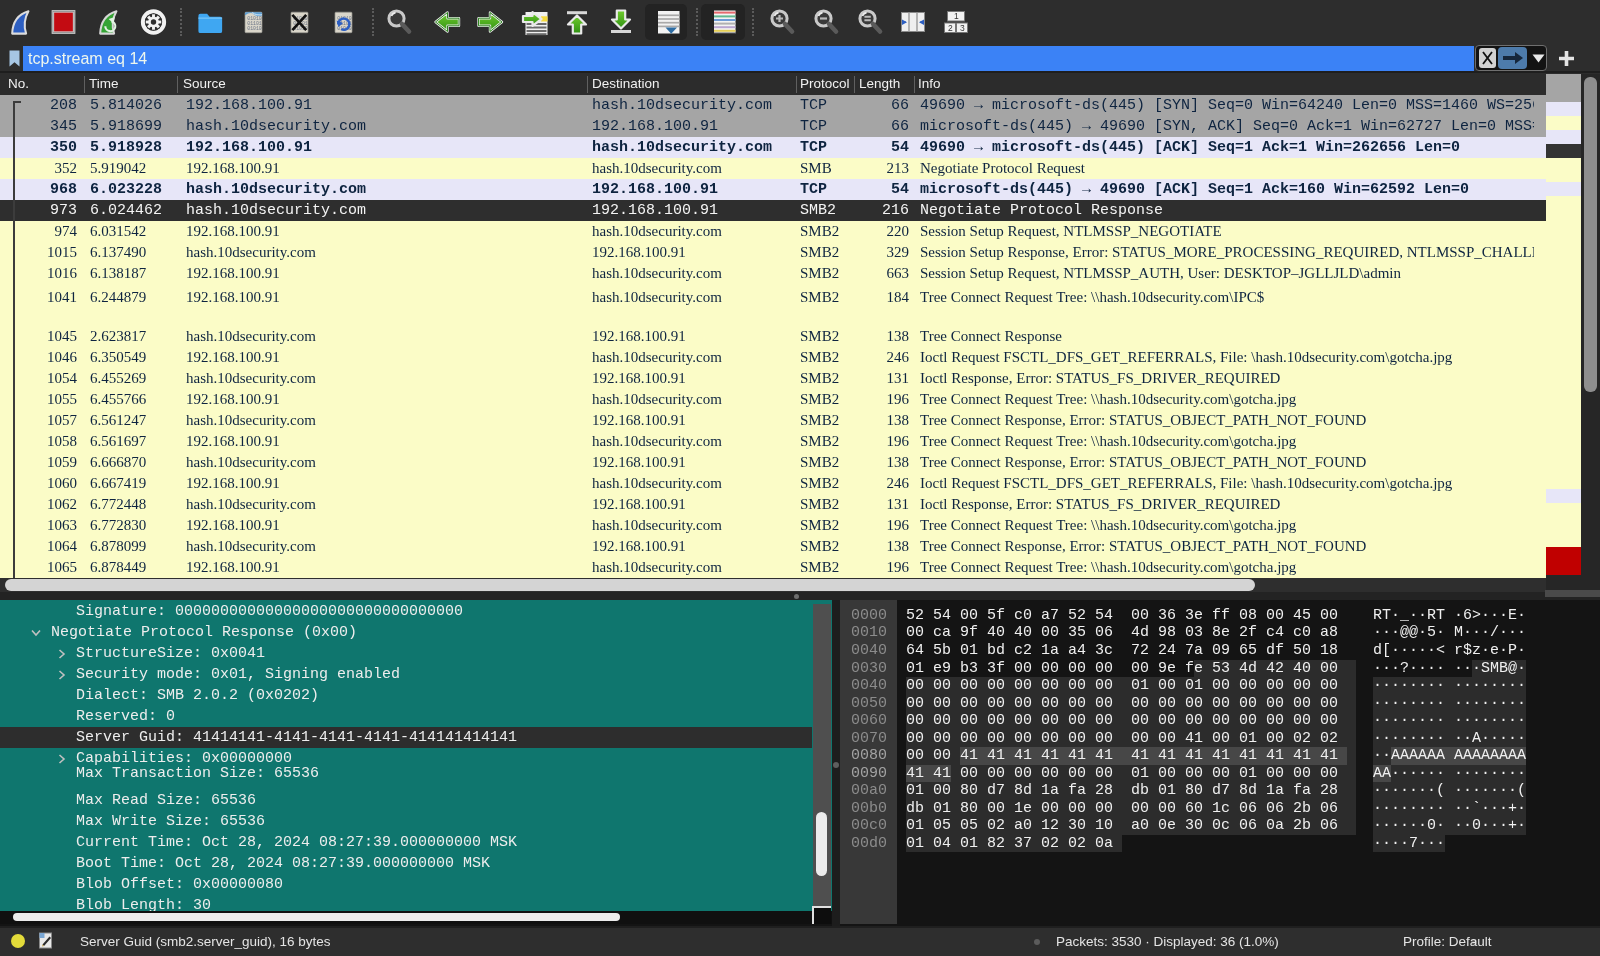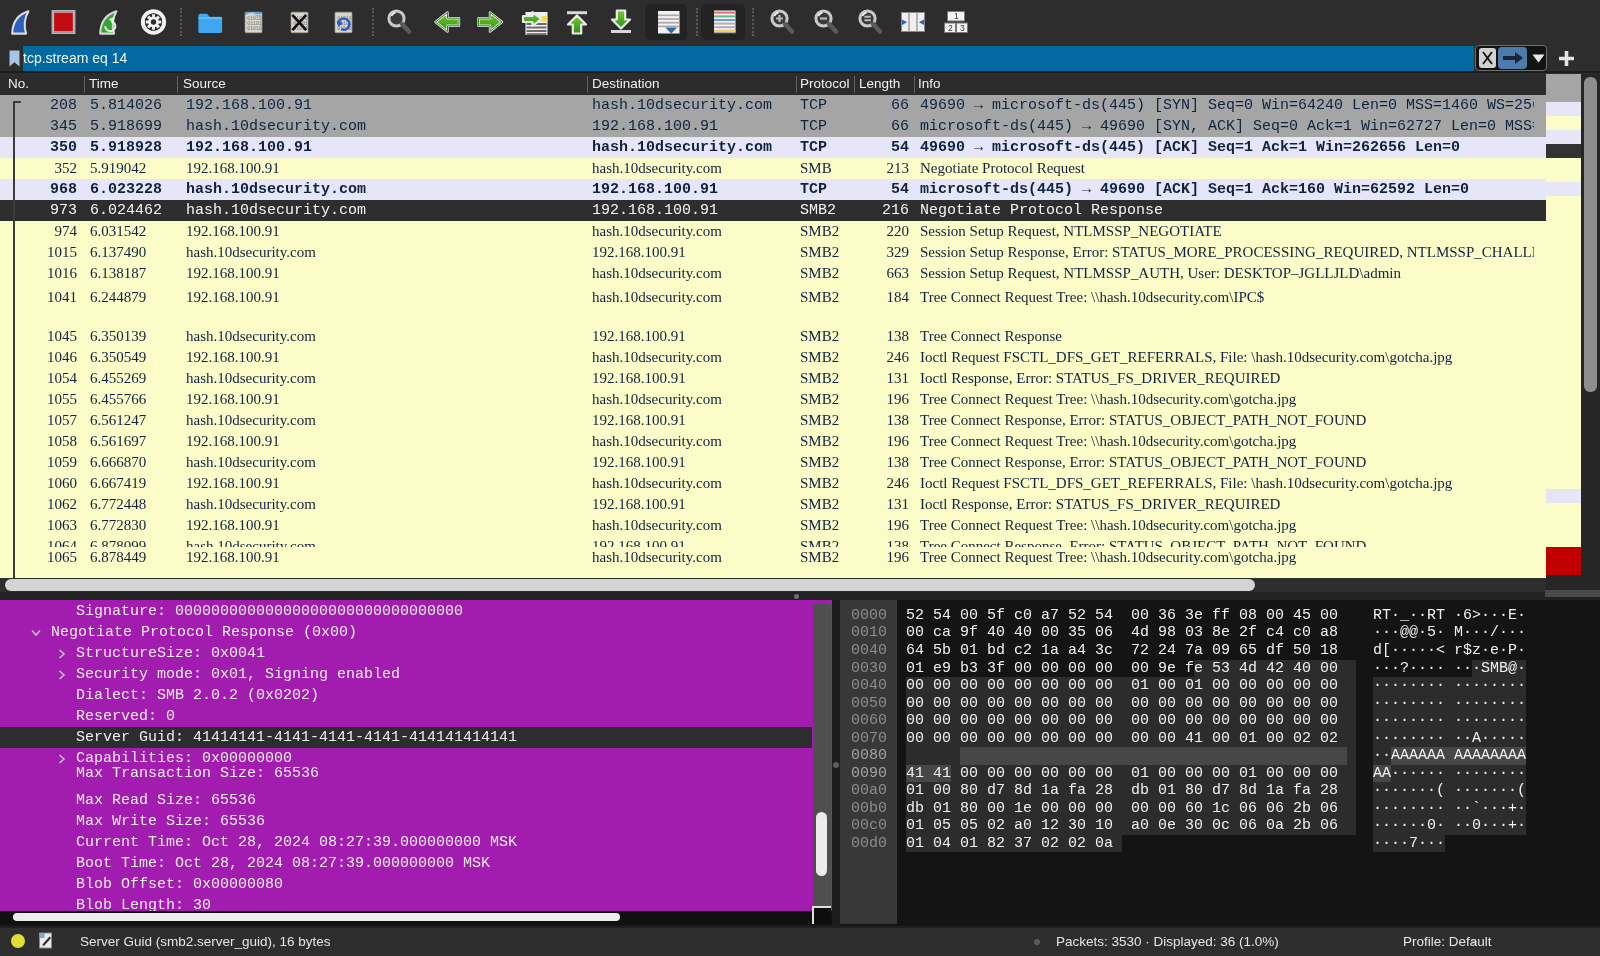--- a/index.html
+++ b/index.html
@@ -1,35 +1,35 @@
 <!DOCTYPE html>
 <html><head><meta charset="utf-8">
 <style>
 * { margin:0; padding:0; box-sizing:border-box; }
 html,body { width:1600px; height:956px; background:#2d2d2d; overflow:hidden; }
 #app { position:relative; width:1600px; height:956px; font-family:"Liberation Sans",sans-serif; }
 .tbi { position:absolute; }
 .tsep { position:absolute; top:8px; height:28px; width:0; border-left:2px dotted #5b5b5b; }
 .tgl { position:absolute; top:4px; height:36px; background:#232323; border-radius:5px; }
 #fbar { position:absolute; left:0; top:44px; width:1600px; height:29px; background:#2d2d2d; }
-#finput { position:absolute; left:23px; top:46px; width:1451px; height:25px; background:#0369a1; color:#eef7ee; font-size:14px; line-height:25px; }
+#finput { position:absolute; left:23px; top:46px; width:1451px; height:25px; background:#3b82f6; color:#eef7ee; font-size:16px; line-height:25px; padding-left:5px; }
 #fbtns { position:absolute; left:1475px; top:45px; width:72px; height:26px; background:#131313; border:1.5px solid #6f6f6f; border-radius:4px; }
 #hdr { position:absolute; left:0; top:73px; width:1600px; height:22px; background:#2c2c2c; color:#f1f1f1; font-size:13.5px; }
 #hdr i { position:absolute; top:0; line-height:22px; font-style:normal; white-space:pre; overflow:hidden; }
 #hdr b { position:absolute; top:3px; height:17px; width:1px; background:#606060; }
 #plist { position:absolute; left:0; top:95px; width:1546px; height:483px; overflow:hidden; background:#fbfcc7; }
 .prow { position:absolute; left:0; width:1546px; height:21px; font-family:"Liberation Mono",monospace; font-size:15px; line-height:21px; color:#0e2440; white-space:pre; }
 .prow i { position:absolute; top:0; font-style:normal; }
 .cn { left:0; width:77px; text-align:right; }
 .ct { left:90px; } .cs { left:186px; } .cd { left:592px; } .cp { left:800px; }
 .cl { left:828px; width:81px; text-align:right; }
 .ci { left:920px; width:614px; overflow:hidden; }
 .g { background:#a5a5a5; } .v { background:#e7e6f8;font-weight:bold; } .y { background:#fbfcc7;font-family:Liberation Serif, serif; }
 .sel { background:#2e2e2e; color:#f4f4f4; }
-#details { position:absolute; left:0; top:600px; width:832px; height:311px; background:#a21caf; overflow:hidden; }
+#details { position:absolute; left:0; top:600px; width:832px; height:311px; background:#0f766e; overflow:hidden; }
 .dl { position:absolute; font-family:"Liberation Mono",monospace; font-size:15px; line-height:21px; color:#ededed; white-space:pre; }
 #hexp { position:absolute; left:840px; top:600px; width:760px; height:324px; background:#141414; overflow:hidden; }
 #hexgut { position:absolute; left:0; top:0; width:57px; height:324px; background:#383838; }
 .hx { position:absolute; left:0; width:760px; height:18px; font-family:"Liberation Mono",monospace; font-size:15px; line-height:17.5px; color:#f0f0f0; white-space:pre; }
 .hx i { position:absolute; top:0; font-style:normal; }
 .og { color:#8c8c8c; } .ob { color:#a3a3a3; }
 .hb { position:absolute; height:17.5px; background:#2c2c2c; }
 .hf { position:absolute; height:17.5px; background:#474747; }
 #sbar { position:absolute; left:0; top:926px; width:1600px; height:30px; background:#2e2e2e; border-top:2px solid #1f1f1f; color:#e4e4e4; font-size:13.5px; }
 </style></head>
@@ -267,32 +267,32 @@
 <div class="prow g" style="top:21px"><i class="cn">345</i><i class="ct">5.918699</i><i class="cs">hash.10dsecurity.com</i><i class="cd">192.168.100.91</i><i class="cp">TCP</i><i class="cl">66</i><i class="ci">microsoft-ds(445) → 49690 [SYN, ACK] Seq=0 Ack=1 Win=62727 Len=0 MSS=1460 WS=128</i></div>
 <div class="prow v" style="top:42px"><i class="cn">350</i><i class="ct">5.918928</i><i class="cs">192.168.100.91</i><i class="cd">hash.10dsecurity.com</i><i class="cp">TCP</i><i class="cl">54</i><i class="ci">49690 → microsoft-ds(445) [ACK] Seq=1 Ack=1 Win=262656 Len=0</i></div>
 <div class="prow y" style="top:63px"><i class="cn">352</i><i class="ct">5.919042</i><i class="cs">192.168.100.91</i><i class="cd">hash.10dsecurity.com</i><i class="cp">SMB</i><i class="cl">213</i><i class="ci">Negotiate Protocol Request</i></div>
 <div class="prow v" style="top:84px"><i class="cn">968</i><i class="ct">6.023228</i><i class="cs">hash.10dsecurity.com</i><i class="cd">192.168.100.91</i><i class="cp">TCP</i><i class="cl">54</i><i class="ci">microsoft-ds(445) → 49690 [ACK] Seq=1 Ack=160 Win=62592 Len=0</i></div>
 <div class="prow sel" style="top:105px"><i class="cn">973</i><i class="ct">6.024462</i><i class="cs">hash.10dsecurity.com</i><i class="cd">192.168.100.91</i><i class="cp">SMB2</i><i class="cl">216</i><i class="ci">Negotiate Protocol Response</i></div>
 <div class="prow y" style="top:126px"><i class="cn">974</i><i class="ct">6.031542</i><i class="cs">192.168.100.91</i><i class="cd">hash.10dsecurity.com</i><i class="cp">SMB2</i><i class="cl">220</i><i class="ci">Session Setup Request, NTLMSSP_NEGOTIATE</i></div>
 <div class="prow y" style="top:147px"><i class="cn">1015</i><i class="ct">6.137490</i><i class="cs">hash.10dsecurity.com</i><i class="cd">192.168.100.91</i><i class="cp">SMB2</i><i class="cl">329</i><i class="ci">Session Setup Response, Error: STATUS_MORE_PROCESSING_REQUIRED, NTLMSSP_CHALLENGE</i></div>
 <div class="prow y" style="top:168px"><i class="cn">1016</i><i class="ct">6.138187</i><i class="cs">192.168.100.91</i><i class="cd">hash.10dsecurity.com</i><i class="cp">SMB2</i><i class="cl">663</i><i class="ci">Session Setup Request, NTLMSSP_AUTH, User: DESKTOP–JGLLJLD\admin</i></div>
 <div class="prow y" style="top:189px"><i class="cn">1040</i><i class="ct">6.244171</i><i class="cs">hash.10dsecurity.com</i><i class="cd">192.168.100.91</i><i class="cp">SMB2</i><i class="cl">139</i><i class="ci">Session Setup Response</i></div>
 <div class="prow y" style="top:192px"><i class="cn">1041</i><i class="ct">6.244879</i><i class="cs">192.168.100.91</i><i class="cd">hash.10dsecurity.com</i><i class="cp">SMB2</i><i class="cl">184</i><i class="ci">Tree Connect Request Tree: \\hash.10dsecurity.com\IPC$</i></div>
-<div class="prow y" style="top:231px"><i class="cn">1045</i><i class="ct">6.350139</i><i class="cs">hash.10dsecurity.com</i><i class="cd">192.168.100.91</i><i class="cp">SMB2</i><i class="cl">138</i><i class="ci">Tree Connect Response</i></div>
+<div class="prow y" style="top:231px"><i class="cn">1045</i><i class="ct">2.623817</i><i class="cs">hash.10dsecurity.com</i><i class="cd">192.168.100.91</i><i class="cp">SMB2</i><i class="cl">138</i><i class="ci">Tree Connect Response</i></div>
 <div class="prow y" style="top:252px"><i class="cn">1046</i><i class="ct">6.350549</i><i class="cs">192.168.100.91</i><i class="cd">hash.10dsecurity.com</i><i class="cp">SMB2</i><i class="cl">246</i><i class="ci">Ioctl Request FSCTL_DFS_GET_REFERRALS, File: \hash.10dsecurity.com\gotcha.jpg</i></div>
 <div class="prow y" style="top:273px"><i class="cn">1054</i><i class="ct">6.455269</i><i class="cs">hash.10dsecurity.com</i><i class="cd">192.168.100.91</i><i class="cp">SMB2</i><i class="cl">131</i><i class="ci">Ioctl Response, Error: STATUS_FS_DRIVER_REQUIRED</i></div>
 <div class="prow y" style="top:294px"><i class="cn">1055</i><i class="ct">6.455766</i><i class="cs">192.168.100.91</i><i class="cd">hash.10dsecurity.com</i><i class="cp">SMB2</i><i class="cl">196</i><i class="ci">Tree Connect Request Tree: \\hash.10dsecurity.com\gotcha.jpg</i></div>
 <div class="prow y" style="top:315px"><i class="cn">1057</i><i class="ct">6.561247</i><i class="cs">hash.10dsecurity.com</i><i class="cd">192.168.100.91</i><i class="cp">SMB2</i><i class="cl">138</i><i class="ci">Tree Connect Response, Error: STATUS_OBJECT_PATH_NOT_FOUND</i></div>
 <div class="prow y" style="top:336px"><i class="cn">1058</i><i class="ct">6.561697</i><i class="cs">192.168.100.91</i><i class="cd">hash.10dsecurity.com</i><i class="cp">SMB2</i><i class="cl">196</i><i class="ci">Tree Connect Request Tree: \\hash.10dsecurity.com\gotcha.jpg</i></div>
 <div class="prow y" style="top:357px"><i class="cn">1059</i><i class="ct">6.666870</i><i class="cs">hash.10dsecurity.com</i><i class="cd">192.168.100.91</i><i class="cp">SMB2</i><i class="cl">138</i><i class="ci">Tree Connect Response, Error: STATUS_OBJECT_PATH_NOT_FOUND</i></div>
 <div class="prow y" style="top:378px"><i class="cn">1060</i><i class="ct">6.667419</i><i class="cs">192.168.100.91</i><i class="cd">hash.10dsecurity.com</i><i class="cp">SMB2</i><i class="cl">246</i><i class="ci">Ioctl Request FSCTL_DFS_GET_REFERRALS, File: \hash.10dsecurity.com\gotcha.jpg</i></div>
 <div class="prow y" style="top:399px"><i class="cn">1062</i><i class="ct">6.772448</i><i class="cs">hash.10dsecurity.com</i><i class="cd">192.168.100.91</i><i class="cp">SMB2</i><i class="cl">131</i><i class="ci">Ioctl Response, Error: STATUS_FS_DRIVER_REQUIRED</i></div>
 <div class="prow y" style="top:420px"><i class="cn">1063</i><i class="ct">6.772830</i><i class="cs">192.168.100.91</i><i class="cd">hash.10dsecurity.com</i><i class="cp">SMB2</i><i class="cl">196</i><i class="ci">Tree Connect Request Tree: \\hash.10dsecurity.com\gotcha.jpg</i></div>
 <div class="prow y" style="top:441px"><i class="cn">1064</i><i class="ct">6.878099</i><i class="cs">hash.10dsecurity.com</i><i class="cd">192.168.100.91</i><i class="cp">SMB2</i><i class="cl">138</i><i class="ci">Tree Connect Response, Error: STATUS_OBJECT_PATH_NOT_FOUND</i></div>
-<div class="prow y" style="top:452px"><i class="cn">1065</i><i class="ct">6.878449</i><i class="cs">192.168.100.91</i><i class="cd">hash.10dsecurity.com</i><i class="cp">SMB2</i><i class="cl">196</i><i class="ci">Tree Connect Request Tree: \\hash.10dsecurity.com\gotcha.jpg</i></div>
+<div class="prow y" style="top:462px"><i class="cn">1065</i><i class="ct">6.878449</i><i class="cs">192.168.100.91</i><i class="cd">hash.10dsecurity.com</i><i class="cp">SMB2</i><i class="cl">196</i><i class="ci">Tree Connect Request Tree: \\hash.10dsecurity.com\gotcha.jpg</i></div>
 <div style="position:absolute;left:13px;top:6px;width:8px;height:2px;background:#3c3c3c"></div>
 <div style="position:absolute;left:13px;top:6px;width:2px;height:477px;background:#3c3c3c"></div>
 </div>
 
 <div style="position:absolute;left:1546px;top:74px;width:54px;height:518px;background:#262626"></div>
 <div style="position:absolute;left:1546px;top:74px;width:35px;height:28px;background:#a5a5a5"></div>
     <div style="position:absolute;left:1546px;top:102px;width:35px;height:14px;background:#e7e6f8"></div>
     <div style="position:absolute;left:1546px;top:116px;width:35px;height:14px;background:#fbfcc7"></div>
     <div style="position:absolute;left:1546px;top:130px;width:35px;height:14px;background:#e7e6f8"></div>
     <div style="position:absolute;left:1546px;top:144px;width:35px;height:14px;background:#333333"></div>
@@ -369,21 +369,21 @@
 <div class="hb" style="left:66px;top:112.0px;width:450px"></div>
 <div class="hb" style="left:533px;top:112.0px;width:153px"></div>
 <div class="hx" style="top:112.0px"><i class="og" style="left:11px">0060</i><i style="left:66px">00 00 00 00 00 00 00 00  00 00 00 00 00 00 00 00</i><i style="left:533px">········ ········</i></div>
 <div class="hb" style="left:66px;top:129.5px;width:450px"></div>
 <div class="hb" style="left:533px;top:129.5px;width:153px"></div>
 <div class="hx" style="top:129.5px"><i class="og" style="left:11px">0070</i><i style="left:66px">00 00 00 00 00 00 00 00  00 00 41 00 01 00 02 02</i><i style="left:533px">········ ··A·····</i></div>
 <div class="hb" style="left:66px;top:147.0px;width:450px"></div>
 <div class="hb" style="left:533px;top:147.0px;width:153px"></div>
 <div class="hf" style="left:120px;top:147.0px;width:387px"></div>
 <div class="hf" style="left:551px;top:147.0px;width:135px"></div>
-<div class="hx" style="top:147.0px"><i class="ob" style="left:11px">0080</i><i style="left:533px">··AAAAAA AAAAAAAA</i></div>
+<div class="hx" style="top:147.0px"><i class="ob" style="left:11px">0080</i><i style="left:66px">00 00 41 41 41 41 41 41  41 41 41 41 41 41 41 41</i><i style="left:533px">··AAAAAA AAAAAAAA</i></div>
 <div class="hb" style="left:66px;top:164.5px;width:450px"></div>
 <div class="hb" style="left:533px;top:164.5px;width:153px"></div>
 <div class="hf" style="left:66px;top:164.5px;width:45px"></div>
 <div class="hf" style="left:533px;top:164.5px;width:18px"></div>
 <div class="hx" style="top:164.5px"><i class="ob" style="left:11px">0090</i><i style="left:66px">41 41 00 00 00 00 00 00  01 00 00 00 01 00 00 00</i><i style="left:533px">AA······ ········</i></div>
 <div class="hb" style="left:66px;top:182.0px;width:450px"></div>
 <div class="hb" style="left:533px;top:182.0px;width:153px"></div>
 <div class="hx" style="top:182.0px"><i class="og" style="left:11px">00a0</i><i style="left:66px">01 00 80 d7 8d 1a fa 28  db 01 80 d7 8d 1a fa 28</i><i style="left:533px">·······( ·······(</i></div>
 <div class="hb" style="left:66px;top:199.5px;width:450px"></div>
 <div class="hb" style="left:533px;top:199.5px;width:153px"></div>

